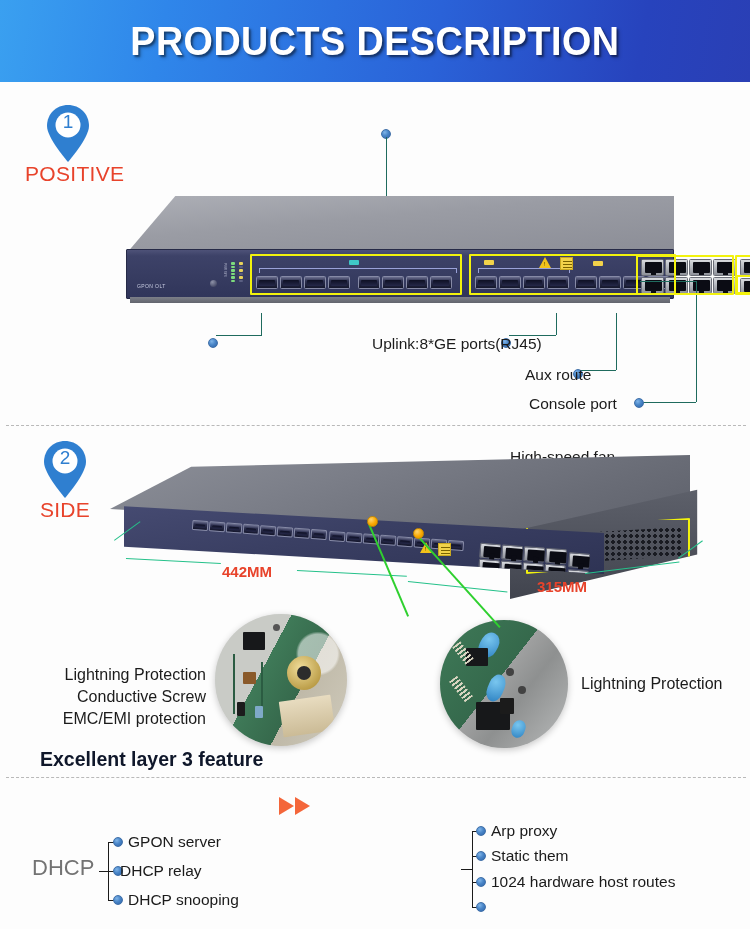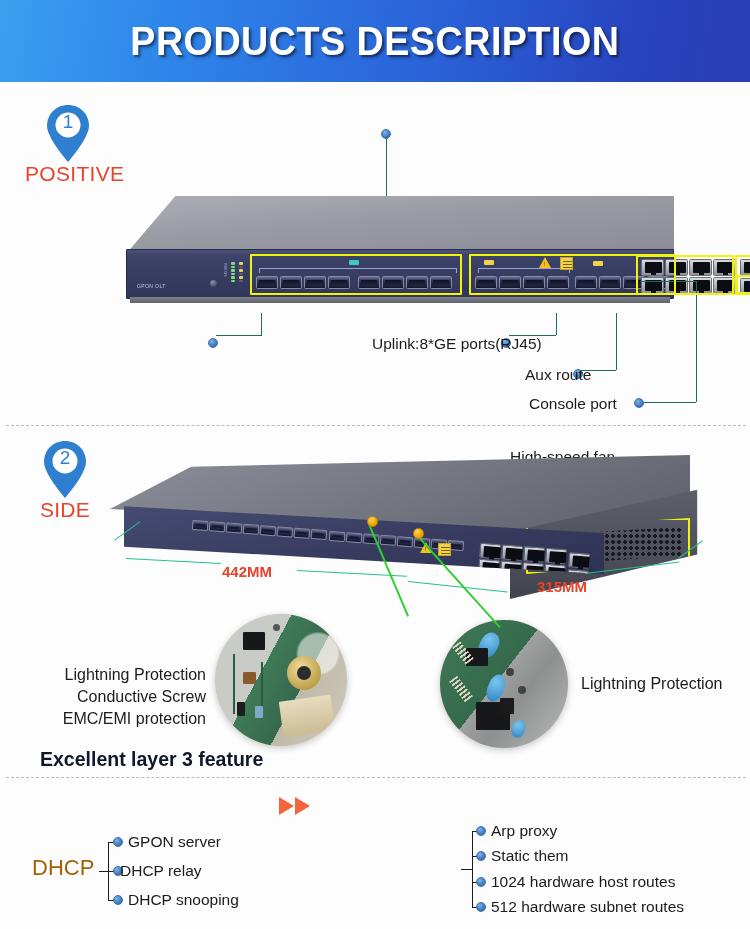--- a/index.html
+++ b/index.html
@@ -205,21 +205,21 @@
 
   
   .sec3-title {
     position:absolute; left:40px; top:748px; font-size:19.5px; font-weight:bold;
     color:#0f172a; font-family:"Liberation Sans", sans-serif; white-space:nowrap;
   }
   .arrows { position:absolute; left:279px; top:797px; display:flex; gap:1px; }
   .arrow-g { width:0;height:0;border-top:9px solid transparent;border-bottom:9px solid transparent;
              border-left:15px solid #f4663a; }
   .grp-title {
-    position:absolute; font-size:22px; color:#a16207;
+    position:absolute; font-size:22px; color:#737373;
     font-family:"Liberation Sans", sans-serif; white-space:nowrap;
   }
   .brk { position:absolute; border-left:1.6px solid #1b1b1b; }
   .brk-stub { position:absolute; border-top:1.6px solid #1b1b1b; height:0; }
   .feat-item { position:absolute; font-size:15.5px; color:#1b1b1b; white-space:nowrap;
                font-family:"Liberation Sans", sans-serif; }
 </style>
 </head>
 <body>
 
@@ -513,15 +513,14 @@
   <div class="dot" style="left:476px; top:826px;"></div>
   <div class="feat-item" style="left:491px; top:822px;">Arp proxy</div>
 
   <div class="dot" style="left:476px; top:851px;"></div>
   <div class="feat-item" style="left:491px; top:847px;">Static them</div>
 
   <div class="dot" style="left:476px; top:877px;"></div>
   <div class="feat-item" style="left:491px; top:873px;">1024 hardware host routes</div>
 
   <div class="dot" style="left:476px; top:902px;"></div>
-  <div class="feat-item" style="left:491px; top:898px;">512 hardware subnet routes</div>
 
 </div>
 
 </body></html>

